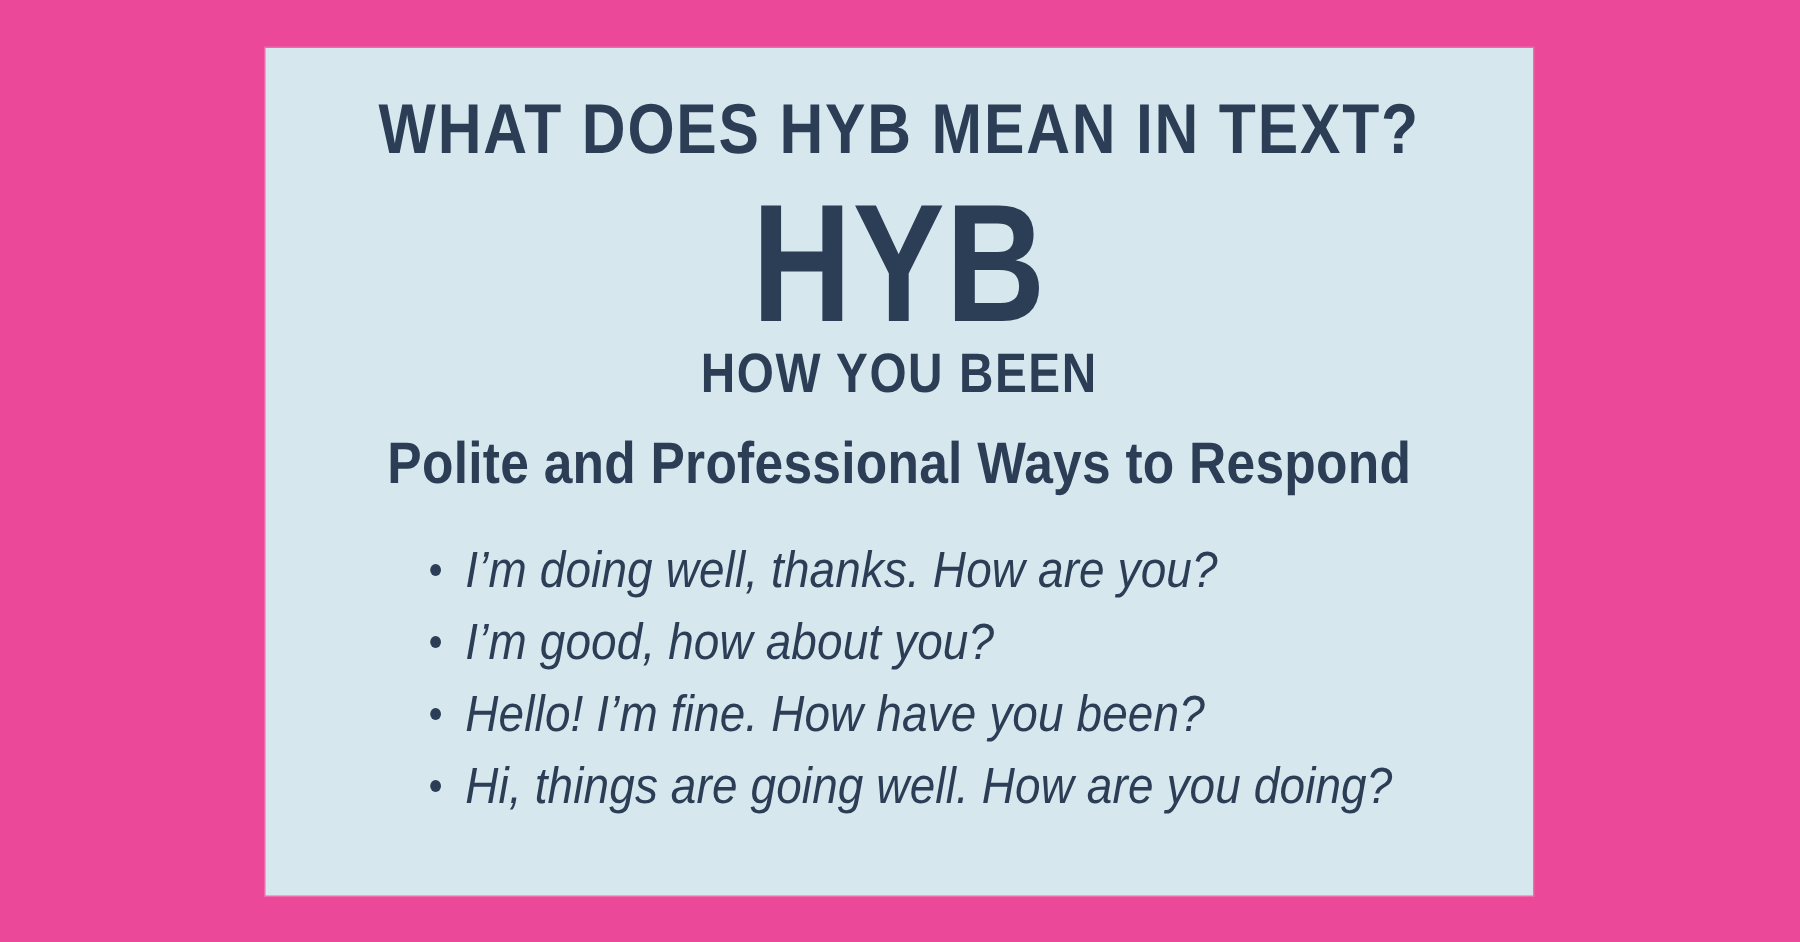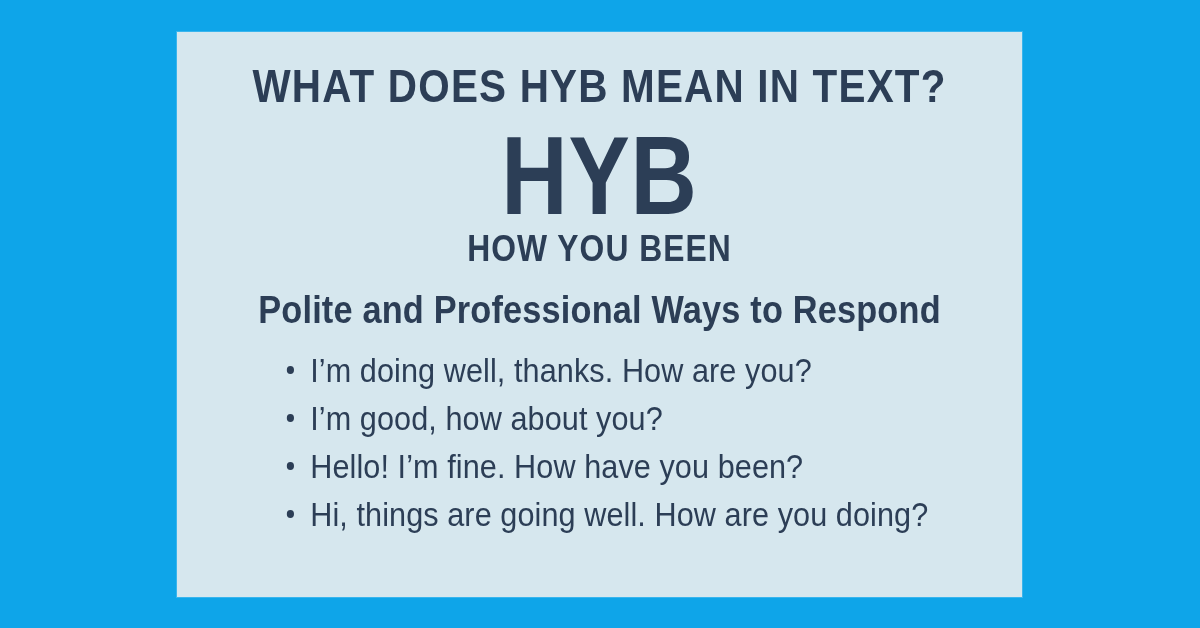--- a/index.html
+++ b/index.html
@@ -11,21 +11,21 @@
     height: 628px;
     overflow: hidden;
     background: #1a3a45;
     font-family: "Liberation Sans", "DejaVu Sans", sans-serif;
   }
 
   #poster {
     position: relative;
     width: 1200px;
     height: 628px;
-    background: #0ea5e9;
+    background: #ec4899;
   }
 
   #card {
     position: absolute;
     left: 177px;
     top: 32px;
     width: 845px;
     height: 565px;
     background: #d6e7ee;
     box-shadow: 0 0 0 1px rgba(255,255,255,0.18);
@@ -71,25 +71,26 @@
     font-size: 39px;
     font-weight: 700;
     letter-spacing: 0.2px;
     transform: scaleX(0.88);
   }
 
   
   #response-list {
     position: absolute;
     left: 108px;
-    top: 314px;
+    top: 324px;
     width: 700px;
     margin: 0;
     padding: 0;
     list-style: none;
+    font-style: italic;
   }
 
   .response-item {
     position: relative;
     height: 48px;
     line-height: 48px;
     padding-left: 28px;
     color: #2c3e56;
     font-size: 34px;
     font-weight: 400;

